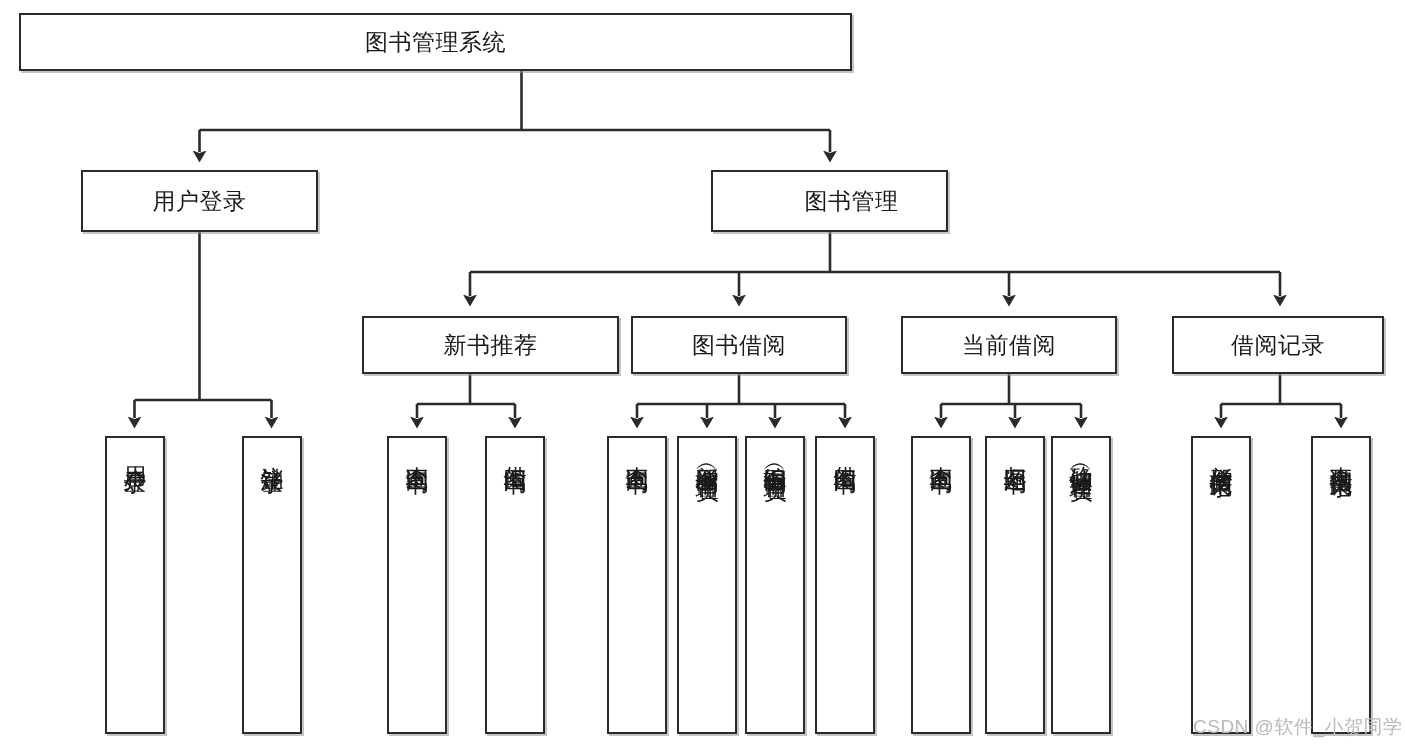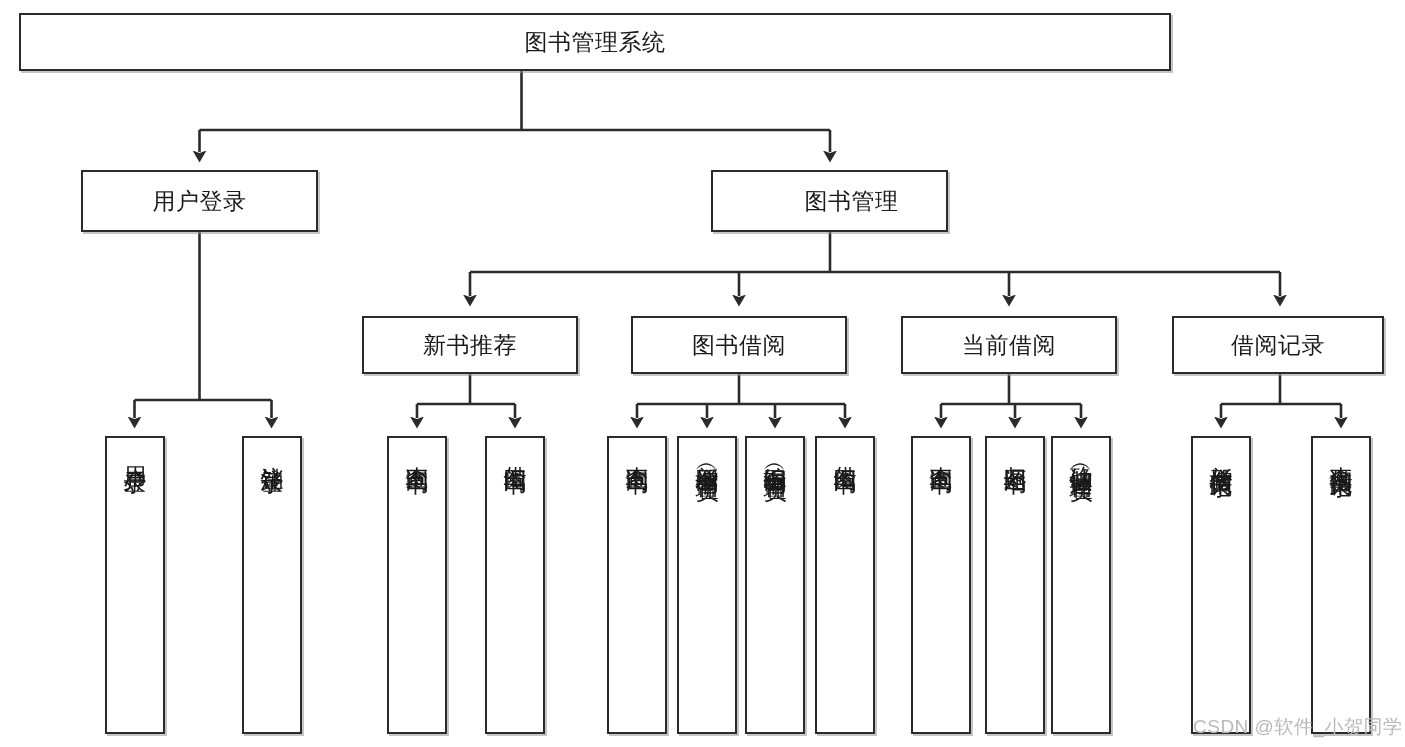--- a/index.html
+++ b/index.html
@@ -115,32 +115,32 @@
       <path d="M1015,404 L1015,418" marker-end="url(#arw)"></path>
       <path d="M1081,404 L1081,418" marker-end="url(#arw)"></path>
 
       <path d="M1280,374 L1280,404"></path>
       <path d="M1221,404 L1341,404"></path>
       <path d="M1221,404 L1221,418" marker-end="url(#arw)"></path>
       <path d="M1341,404 L1341,418" marker-end="url(#arw)"></path>
     </g>
   </svg>
 
-  <div class="node root h" id="node-root" style="left: 19px; top: 13px; width: 1152px; height: 58px;">
+  <div class="node root h" id="node-root" style="left: 19px; top: 13px; width: 833px; height: 58px;">
     <span class="label">图书管理系统</span>
   </div>
 
   <div class="node h" id="node-l2-0" style="left: 81px; top: 170px; width: 237px; height: 62px;">
     <span class="label">用户登录</span>
   </div>
   <div class="node h" id="node-l2-1" style="left: 711px; top: 170px; width: 237px; height: 62px; padding-left: 44px;">
     <span class="label">图书管理</span>
   </div>
 
-  <div class="node h" id="node-l3-0" style="left: 362px; top: 316px; width: 216px; height: 58px;">
+  <div class="node h" id="node-l3-0" style="left: 362px; top: 316px; width: 257px; height: 58px;">
     <span class="label">新书推荐</span>
   </div>
   <div class="node h" id="node-l3-2" style="left: 901px; top: 316px; width: 216px; height: 58px;">
     <span class="label">当前借阅</span>
   </div>
   <div class="node h" id="node-l3-1" style="left: 631px; top: 316px; width: 216px; height: 58px;">
     <span class="label">图书借阅</span>
   </div>
   <div class="node h" id="node-l3-3" style="left: 1172px; top: 316px; width: 212px; height: 58px;">
     <span class="label">借阅记录</span>

